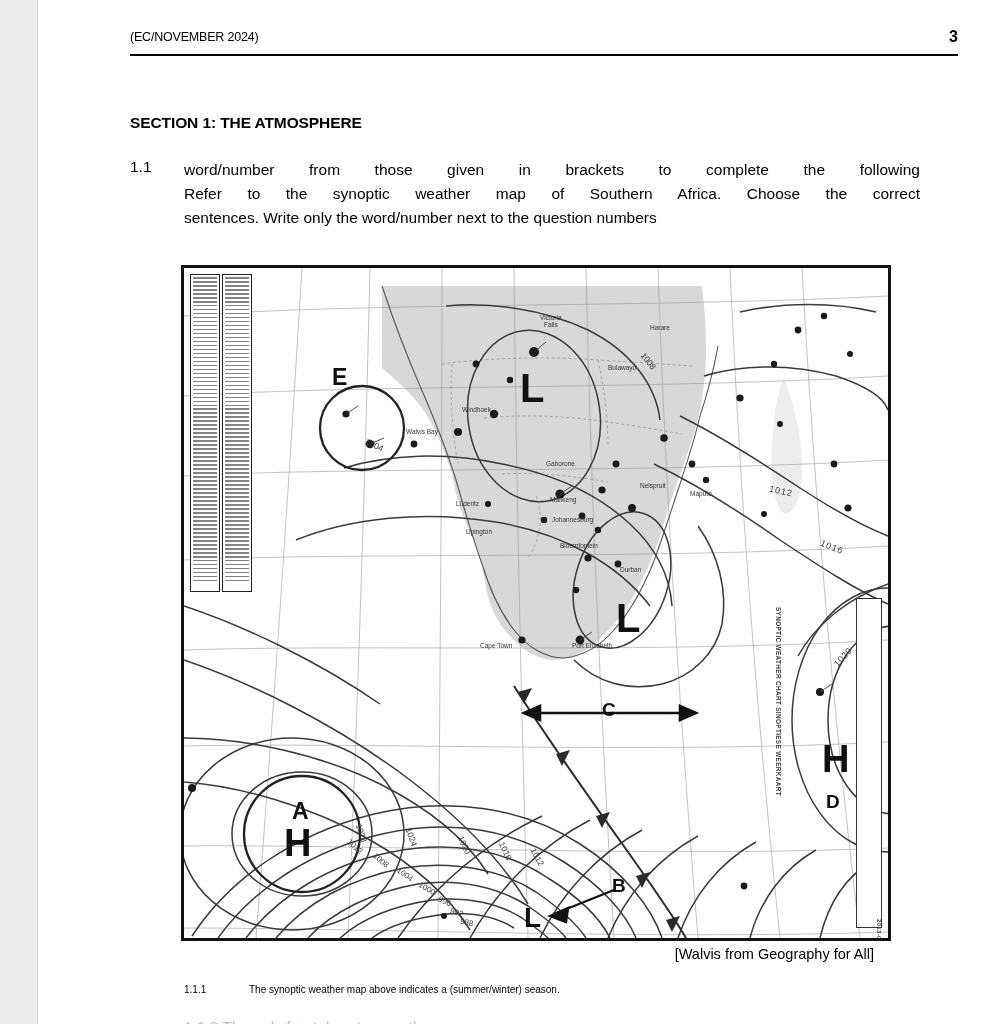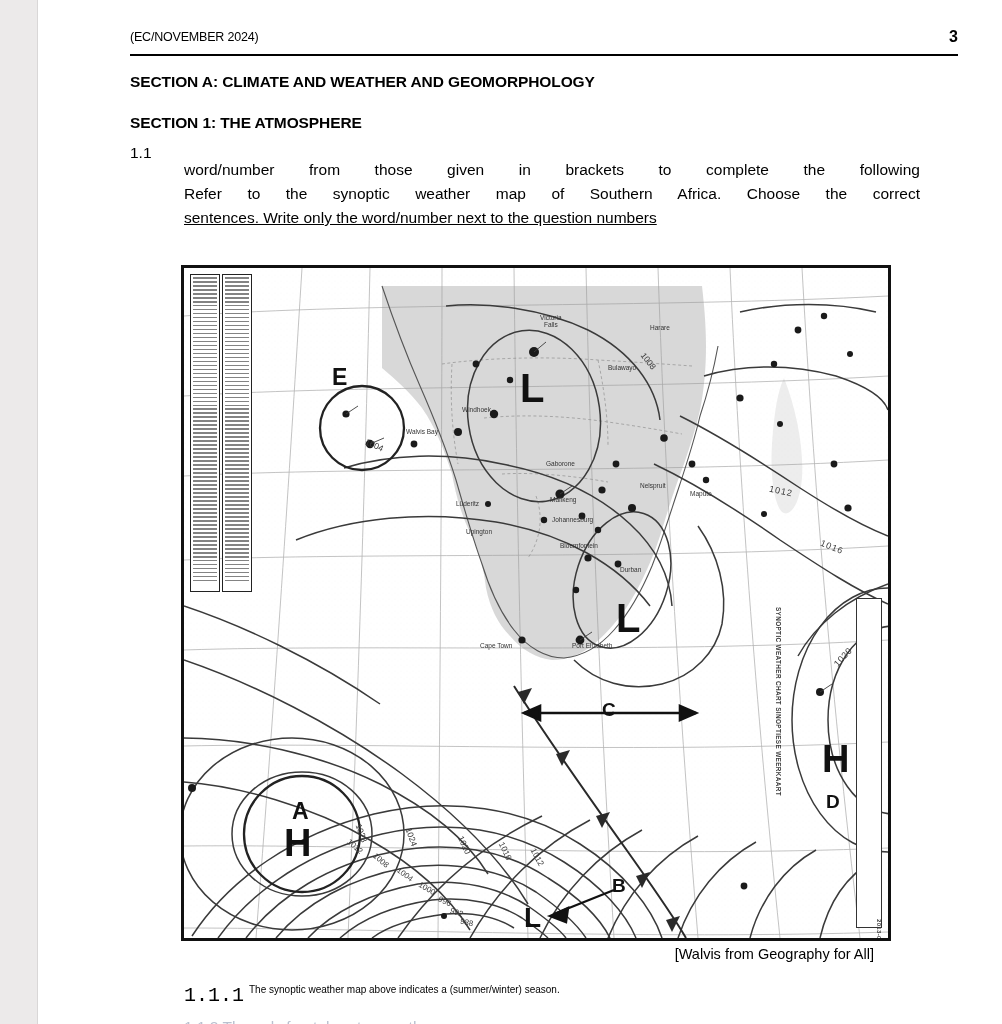--- a/index.html
+++ b/index.html
@@ -41,29 +41,29 @@
   .sec-title {
     position:absolute; left:92px; top:73px;
     font-size:15.5px; font-weight:bold; letter-spacing:-0.1px;
   }
   .q-title {
     position:absolute; left:92px; top:114px;
     font-size:15.5px; font-weight:bold; letter-spacing:-0.1px;
   }
 
   .q-num {
-    position:absolute; left:92px; top:144px;
+    position:absolute; left:92px; top:158px;
     font-size:15.5px;
   }
   .q-body {
     position:absolute; left:146px; top:158px; width:736px;
     font-size:15.5px; line-height:24px;
   }
   .jt { text-align:justify; text-align-last:justify; }
-  .nj { text-align:left;text-decoration:underline; }
+  .nj { text-align:left; }
 
   
   #map-frame {
     position:absolute; left:143px; top:265px; width:710px; height:676px;
     border:3px solid #111; background:#ffffff;
     overflow:hidden;
   }
   #map-inner {
     position:absolute; inset:0;
     background:#fdfdfd;
@@ -110,21 +110,21 @@
   .gL { font-size:40px; }
   .gH { font-size:38px; }
   .gLab { font-size:23px; }
   .gLabSm { font-size:19px; }
 
   .credit {
     position:absolute; right:128px; top:946px;
     font-size:14.5px;
   }
   .q-sub-num {
-    position:absolute; left:146px; top:984px; font-size:20px;font-family:Liberation Mono, monospace;
+    position:absolute; left:146px; top:984px; font-size:10px;
   }
   .q-sub-body {
     position:absolute; left:211px; top:984px; font-size:10px;text-align:right;
   }
   .q-next {
     position:absolute; left:146px; top:1018px; font-size:15.5px;
     color:#b9c0cf;
   }
 </style>
 </head>
@@ -132,21 +132,20 @@
 
 <div id="left-gutter"></div>
 
 <div id="page">
 
   <div class="hdr">
     <span class="hdr-left">(EC/NOVEMBER 2024)</span>
     <span class="hdr-right">3</span>
   </div>
 
-  <div class="sec-title">SECTION A:  CLIMATE AND WEATHER AND GEOMORPHOLOGY</div>
   <div class="q-title">SECTION 1:  THE ATMOSPHERE</div>
 
   <div class="q-num">1.1</div>
   <div class="q-body">
     <div class="jt">word/number from those given in brackets to complete the following</div>
     <div class="jt">Refer to the synoptic weather map of Southern Africa. Choose the correct</div>
     <div class="nj">sentences. Write only the word/number next to the question numbers</div>
   </div>
 
   <div id="map-frame">

